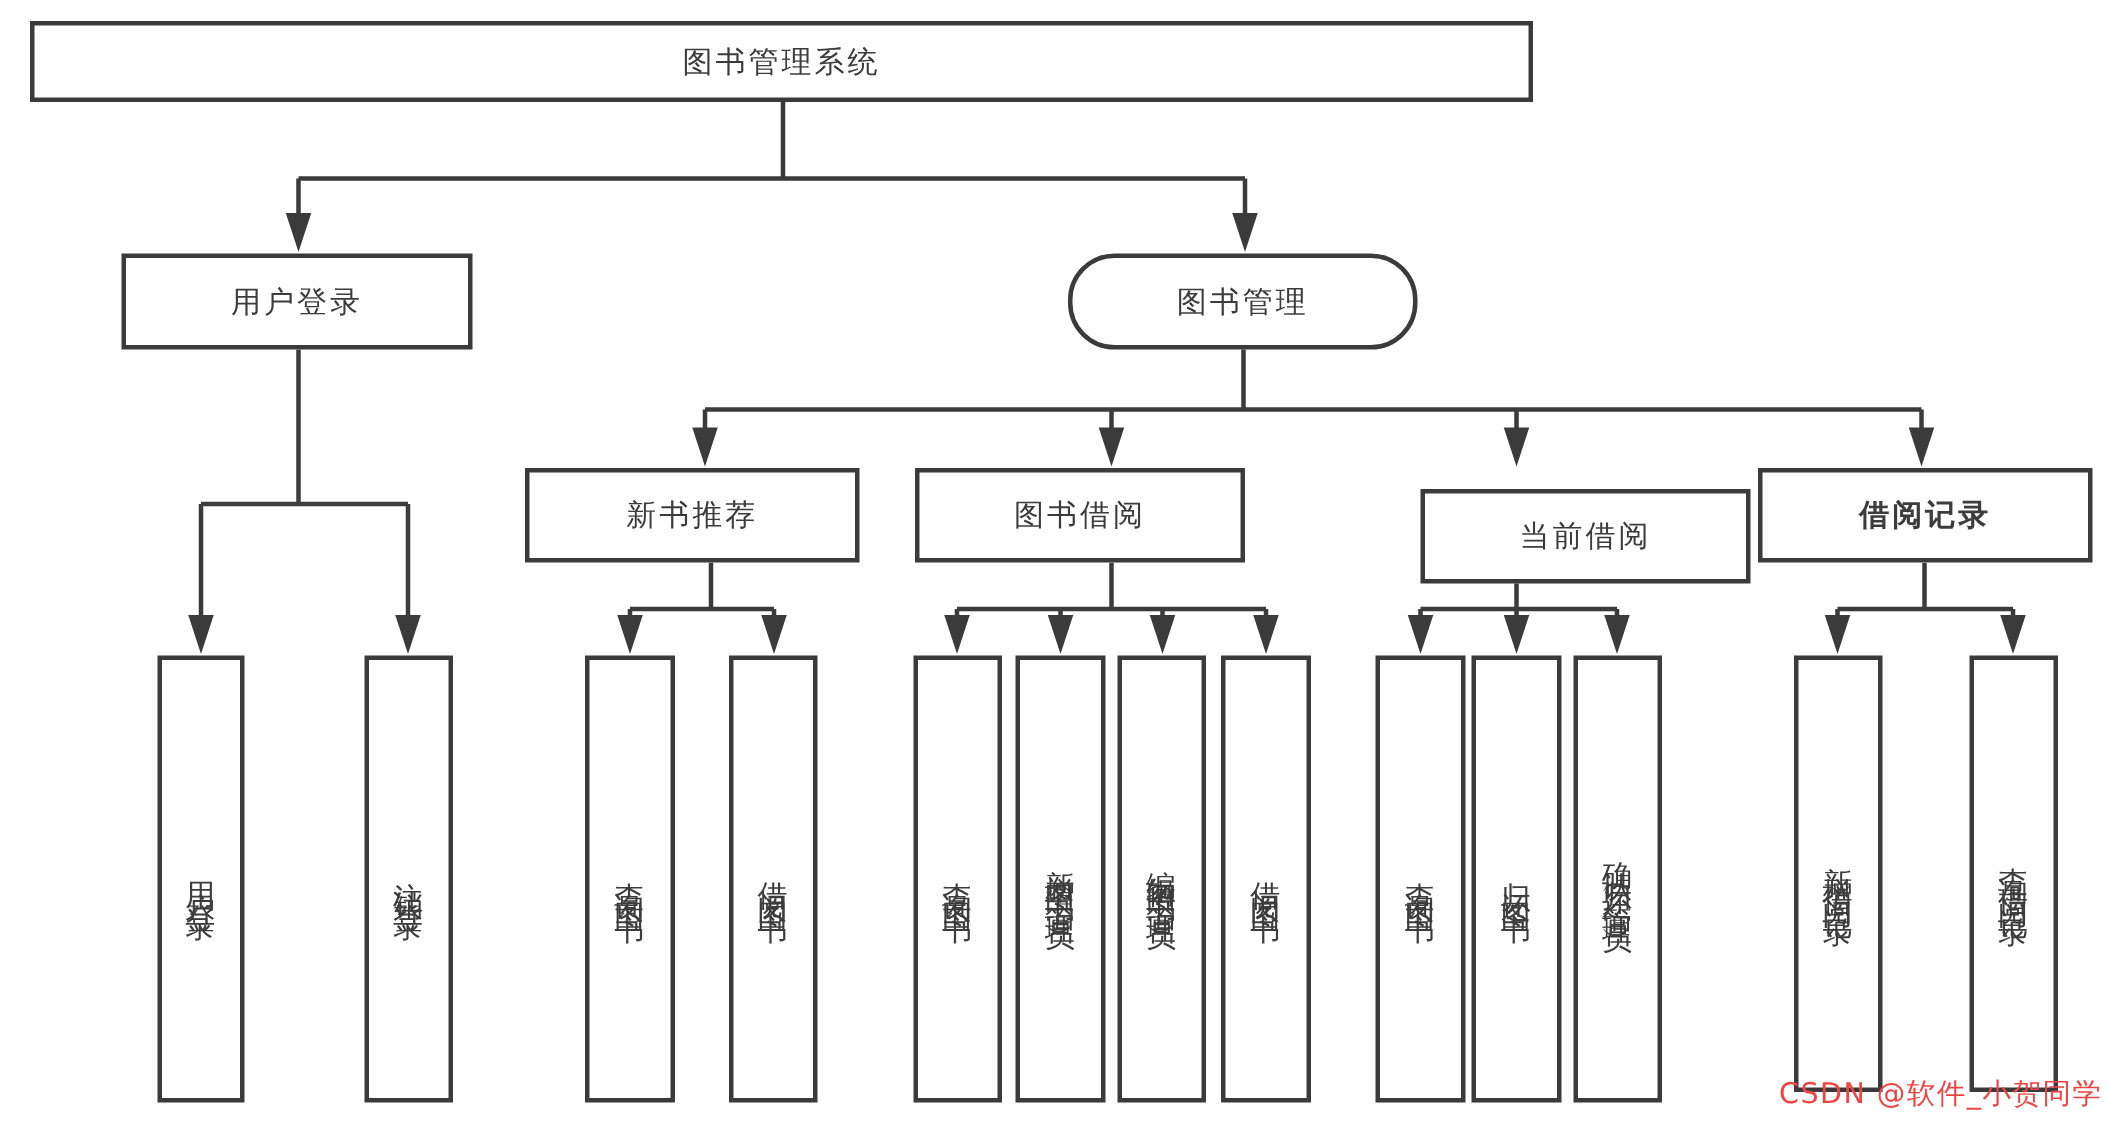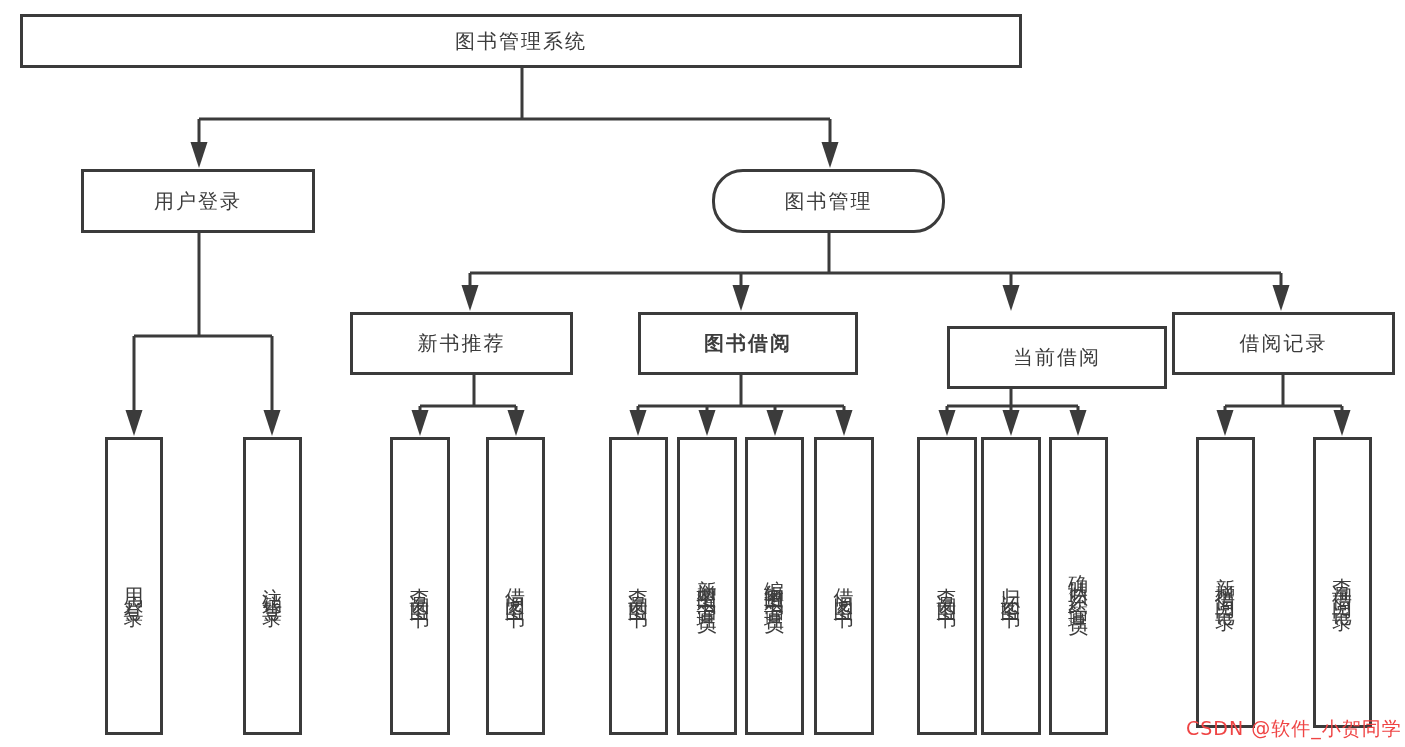--- a/index.html
+++ b/index.html
@@ -132,27 +132,27 @@
   <div class="node" style="left:81px; top:169px; width:234px; height:64px;">
     <span class="h-label">用户登录</span>
   </div>
   <div class="node" style="left:712px; top:169px; width:233px; height:64px;border-radius:31px;">
     <span class="h-label">图书管理</span>
   </div>
 
   <div class="node" style="left:350px; top:312px; width:223px; height:63px;">
     <span class="h-label">新书推荐</span>
   </div>
-  <div class="node" style="left:638px; top:312px; width:220px; height:63px;font-weight:bold;">
+  <div class="node" style="left:610px; top:312px; width:220px; height:63px;">
     <span class="h-label">图书借阅</span>
   </div>
   <div class="node" style="left:947px; top:312px; width:220px; height:63px;margin-top:14px;">
     <span class="h-label">当前借阅</span>
   </div>
-  <div class="node" style="left:1172px; top:312px; width:223px; height:63px;">
+  <div class="node" style="left:1172px; top:312px; width:223px; height:63px;font-weight:bold;">
     <span class="h-label">借阅记录</span>
   </div>
 
   <div class="node" style="left:105px; top:437px; width:58px; height:298px;">
     <span class="v-label">用户登录</span>
   </div>
   <div class="node" style="left:243px; top:437px; width:59px; height:298px;">
     <span class="v-label">注销登录</span>
   </div>
 

